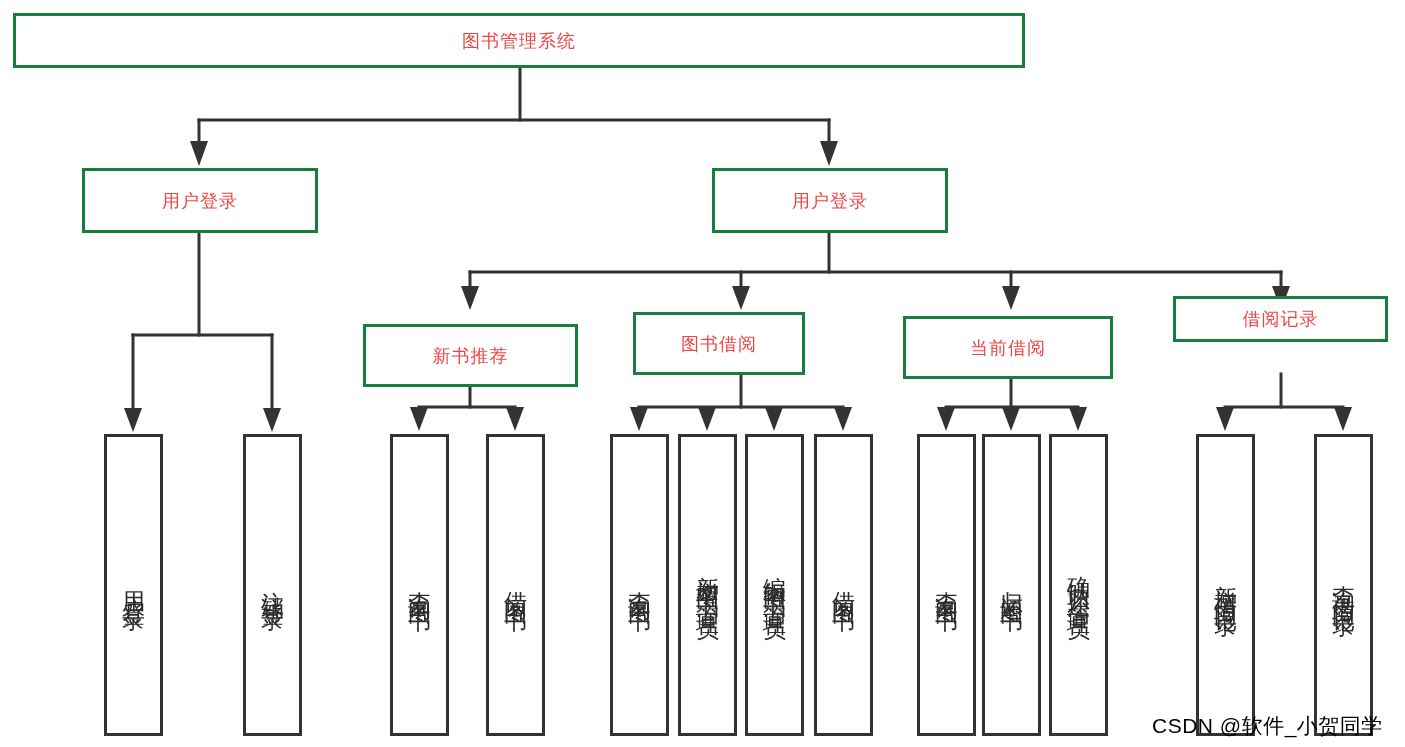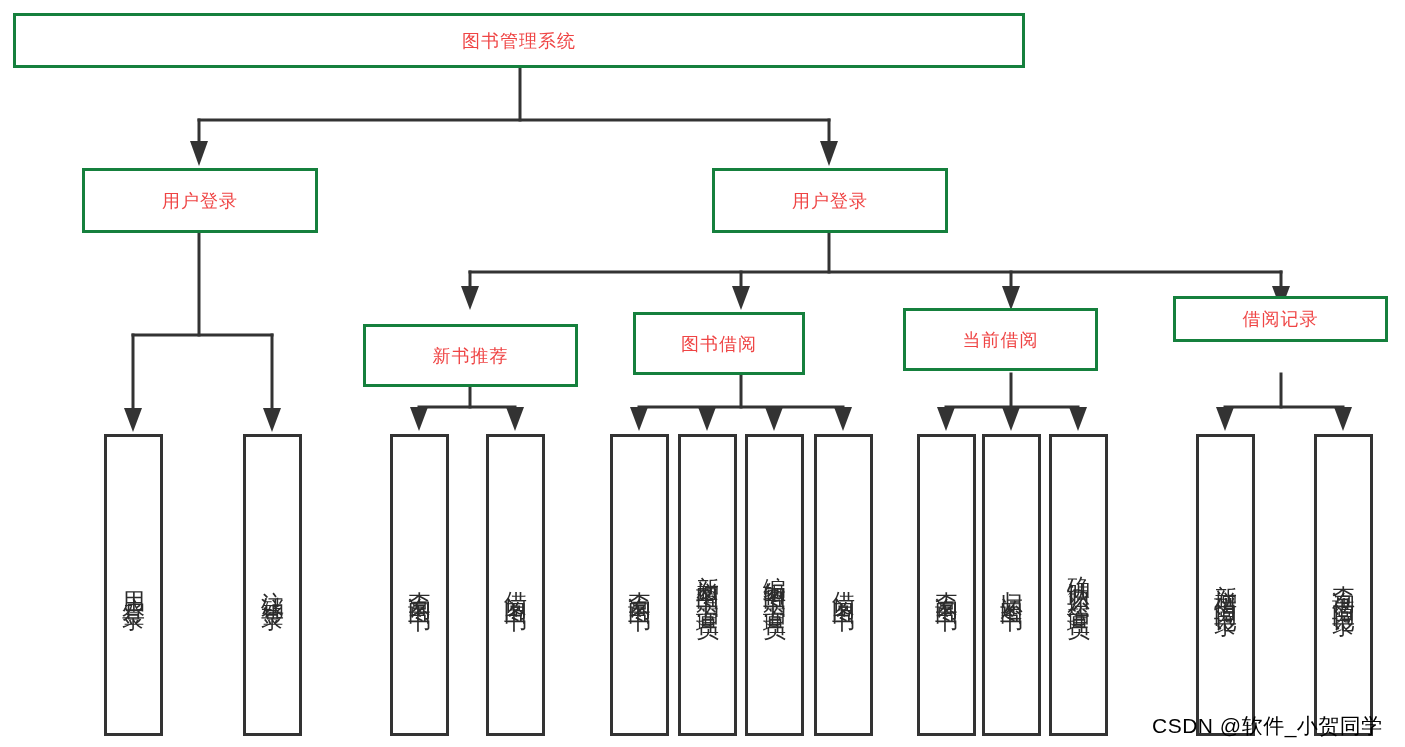--- a/index.html
+++ b/index.html
@@ -128,21 +128,21 @@
     </g>
   </svg>
 
   <div class="hbox" style="left:13px;top:13px;width:1012px;height:55px">图书管理系统</div>
 
   <div class="hbox" style="left:82px;top:168px;width:236px;height:65px">用户登录</div>
   <div class="hbox" style="left:712px;top:168px;width:236px;height:65px">用户登录</div>
 
   <div class="hbox" style="left:363px;top:324px;width:215px;height:63px">新书推荐</div>
   <div class="hbox" style="left:633px;top:312px;width:172px;height:63px">图书借阅</div>
-  <div class="hbox" style="left:903px;top:308px;width:195px;height:63px">当前借阅</div>
+  <div class="hbox" style="left:903px;top:316px;width:210px;height:63px">当前借阅</div>
   <div class="hbox" style="left:1173px;top:296px;width:215px;height:46px">借阅记录</div>
 
   <div class="vbox" style="left:104px">用户登录</div>
   <div class="vbox" style="left:243px">注销登录</div>
 
   <div class="vbox" style="left:390px">查询图书</div>
   <div class="vbox" style="left:486px">借阅图书</div>
 
   <div class="vbox" style="left:610px">查询图书</div>
   <div class="vbox" style="left:678px">新增图书（管理员）</div>

